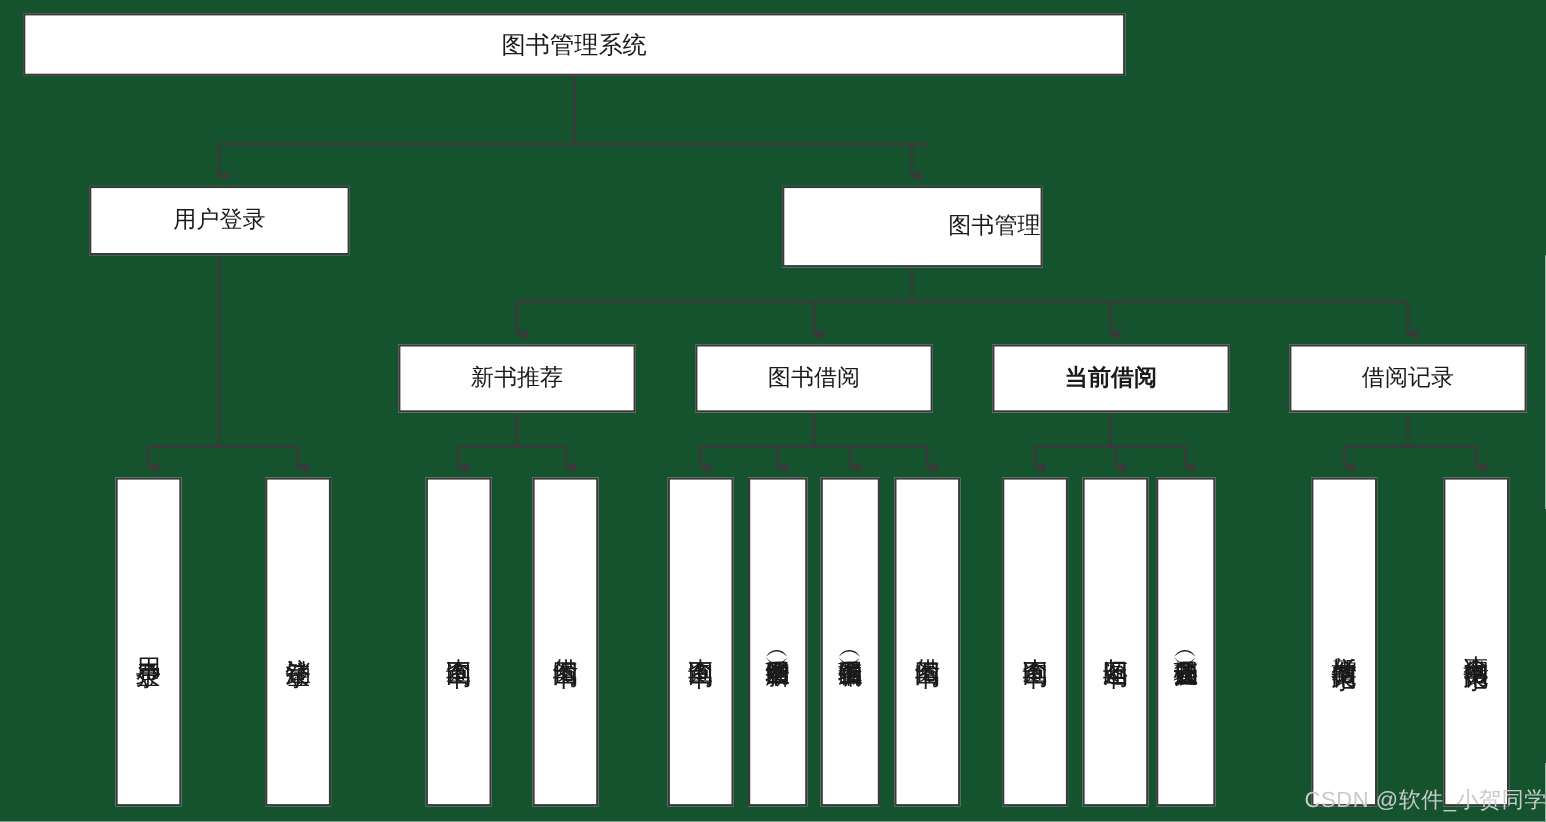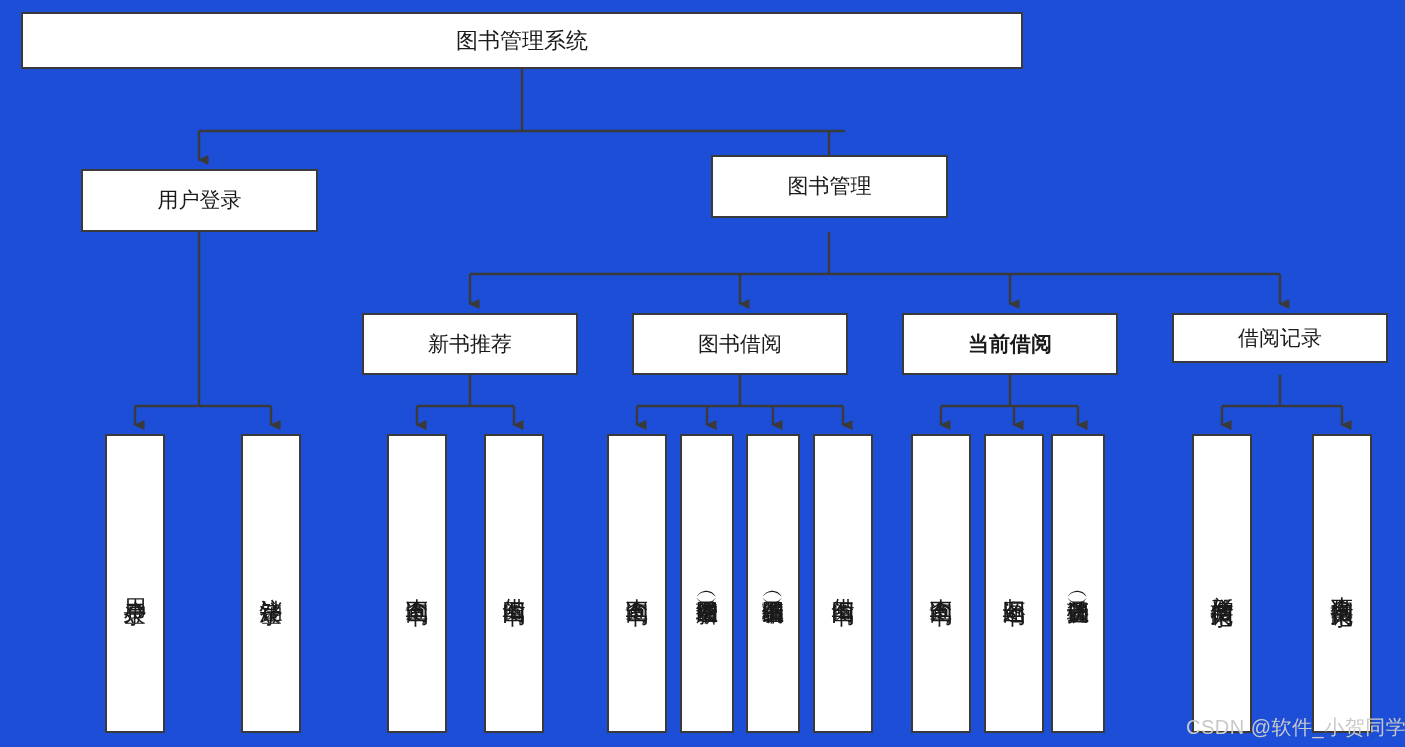--- a/index.html
+++ b/index.html
@@ -8,21 +8,21 @@
     padding: 0;
     background: #ffffff;
   }
   body {
     font-family: "Liberation Sans", "DejaVu Sans", sans-serif;
   }
   #diagram-root {
     position: relative;
     width: 1405px;
     height: 747px;
-    background: #1d4ed8;
+    background: #14532d;
     overflow: hidden;
   }
   #edge-layer {
     position: absolute;
     left: 0;
     top: 0;
     width: 1405px;
     height: 747px;
     pointer-events: none;
   }
@@ -135,34 +135,34 @@
     </g>
   </svg>
 
   <div class="node horiz root" style="left:21px; top:12px; width:1002px; height:57px;">
     <span class="node-label">图书管理系统</span>
   </div>
 
   <div class="node horiz" style="left:81px; top:169px; width:237px; height:63px;">
     <span class="node-label">用户登录</span>
   </div>
-  <div class="node horiz" style="left:711px; top:155px; width:237px; height:63px;">
+  <div class="node horiz" style="left:711px; top:169px; width:237px; height:74px;justify-content:flex-end;">
     <span class="node-label">图书管理</span>
   </div>
 
   <div class="node horiz" style="left:632px; top:313px; width:216px; height:62px;">
     <span class="node-label">图书借阅</span>
   </div>
   <div class="node horiz" style="left:362px; top:313px; width:216px; height:62px;">
     <span class="node-label">新书推荐</span>
   </div>
   <div class="node horiz" style="left:902px; top:313px; width:216px; height:62px;font-weight:bold;">
     <span class="node-label">当前借阅</span>
   </div>
-  <div class="node horiz" style="left:1172px; top:313px; width:216px; height:50px;">
+  <div class="node horiz" style="left:1172px; top:313px; width:216px; height:62px;">
     <span class="node-label">借阅记录</span>
   </div>
 
   <div class="node vert" style="left:105px; top:434px; width:60px; height:299px;">
     <span class="node-label">用户登录</span>
   </div>
   <div class="node vert" style="left:241px; top:434px; width:60px; height:299px;">
     <span class="node-label">注销登录</span>
   </div>
   <div class="node vert" style="left:387px; top:434px; width:60px; height:299px;">

